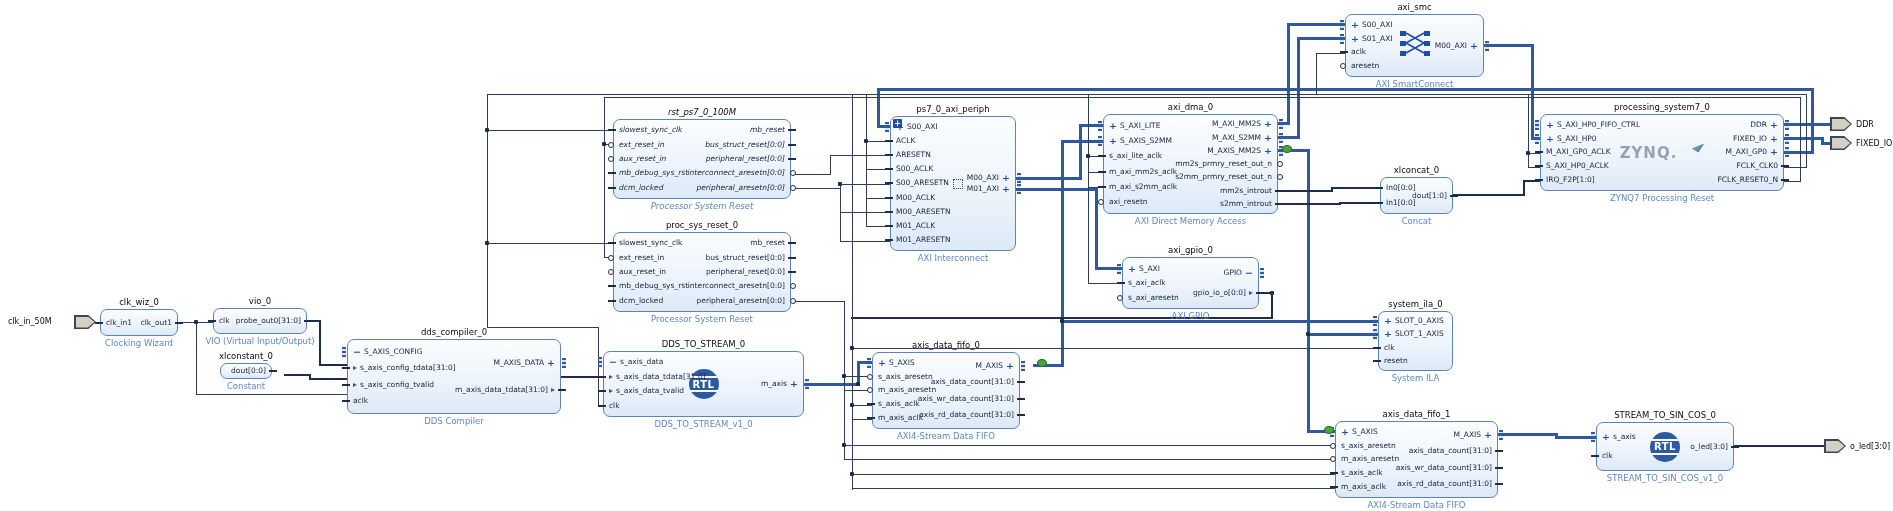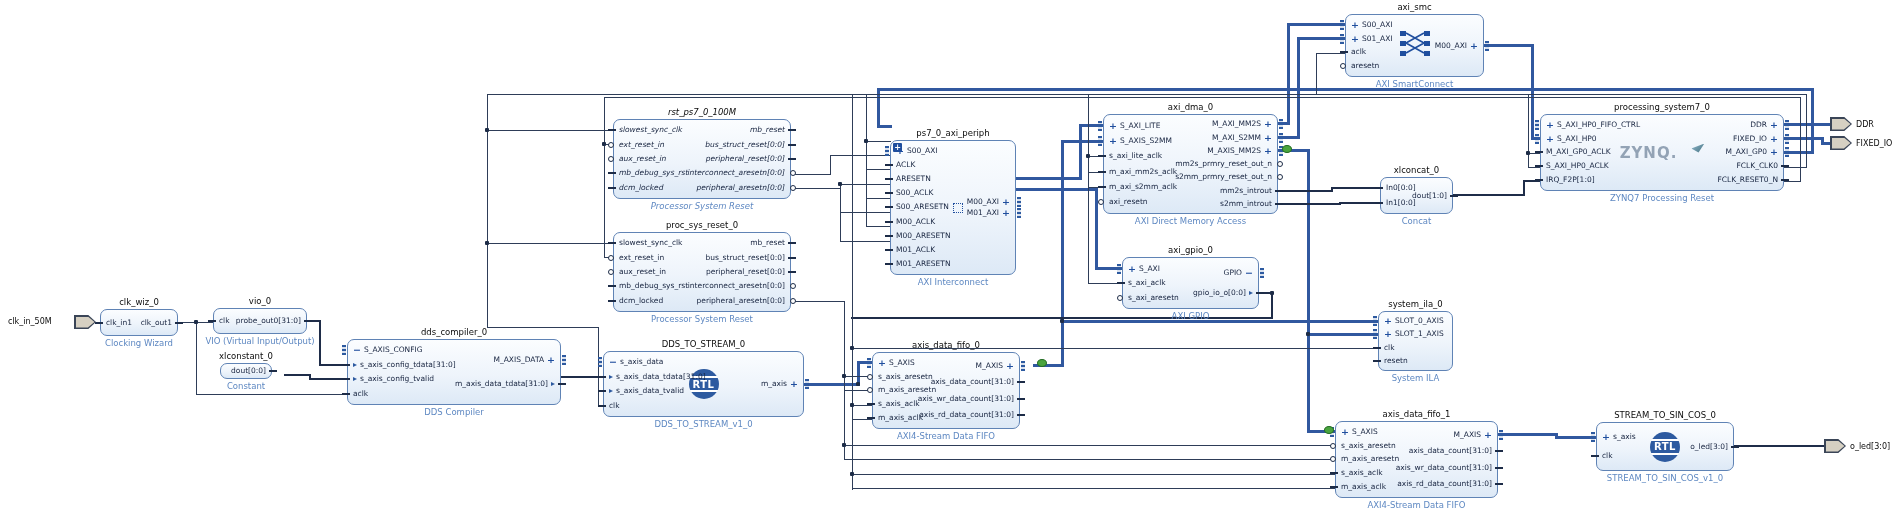--- a/index.html
+++ b/index.html
@@ -222,21 +222,21 @@
         <div class="col l"></div>
         <div class="col r">
           <div class="prow">
             <span>dout[0:0]</span>
             <span class="stub sr plain"></span>
           </div>
         </div>
       </div>
       <div class="btype">Constant</div>
     </div>
-    <div class="block" style="left: 347px; top: 339px; width: 214px; height: 66px;">
+    <div class="block" style="left: 347px; top: 339px; width: 214px; height: 75px;">
       <div class="btitle">dds_compiler_0</div>
       <div class="bbody">
         <div class="col l">
           <div class="prow">
             <span class="g-ifc">−</span>
             <span>S_AXIS_CONFIG</span>
             <span class="stub sl ifc"></span>
           </div>
           <div class="prow">
             <span class="tri"></span>
@@ -396,21 +396,21 @@
             <span class="stub sr inv"></span>
           </div>
           <div class="prow">
             <span>peripheral_aresetn[0:0]</span>
             <span class="stub sr inv"></span>
           </div>
         </div>
       </div>
       <div class="btype">Processor System Reset</div>
     </div>
-    <div class="block" style="left: 890px; top: 116px; width: 126px; height: 135px; margin-top: 24px;">
+    <div class="block" style="left: 890px; top: 116px; width: 126px; height: 135px;">
       <div class="btitle">ps7_0_axi_periph</div>
       <div class="bbody">
         <div class="cornerplus">+</div>
         <div class="expander"></div>
         <div class="col l">
           <div class="prow">
             <span class="g-ifc">+</span>
             <span>S00_AXI</span>
             <span class="stub sl ifc"></span>
           </div>

